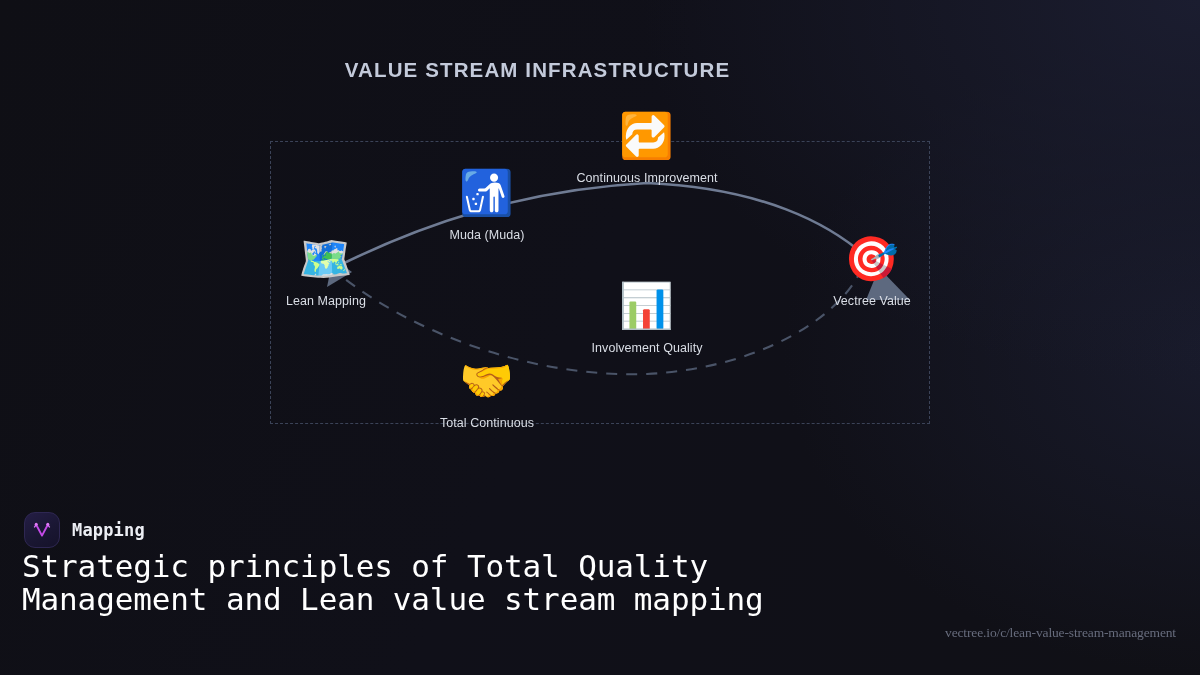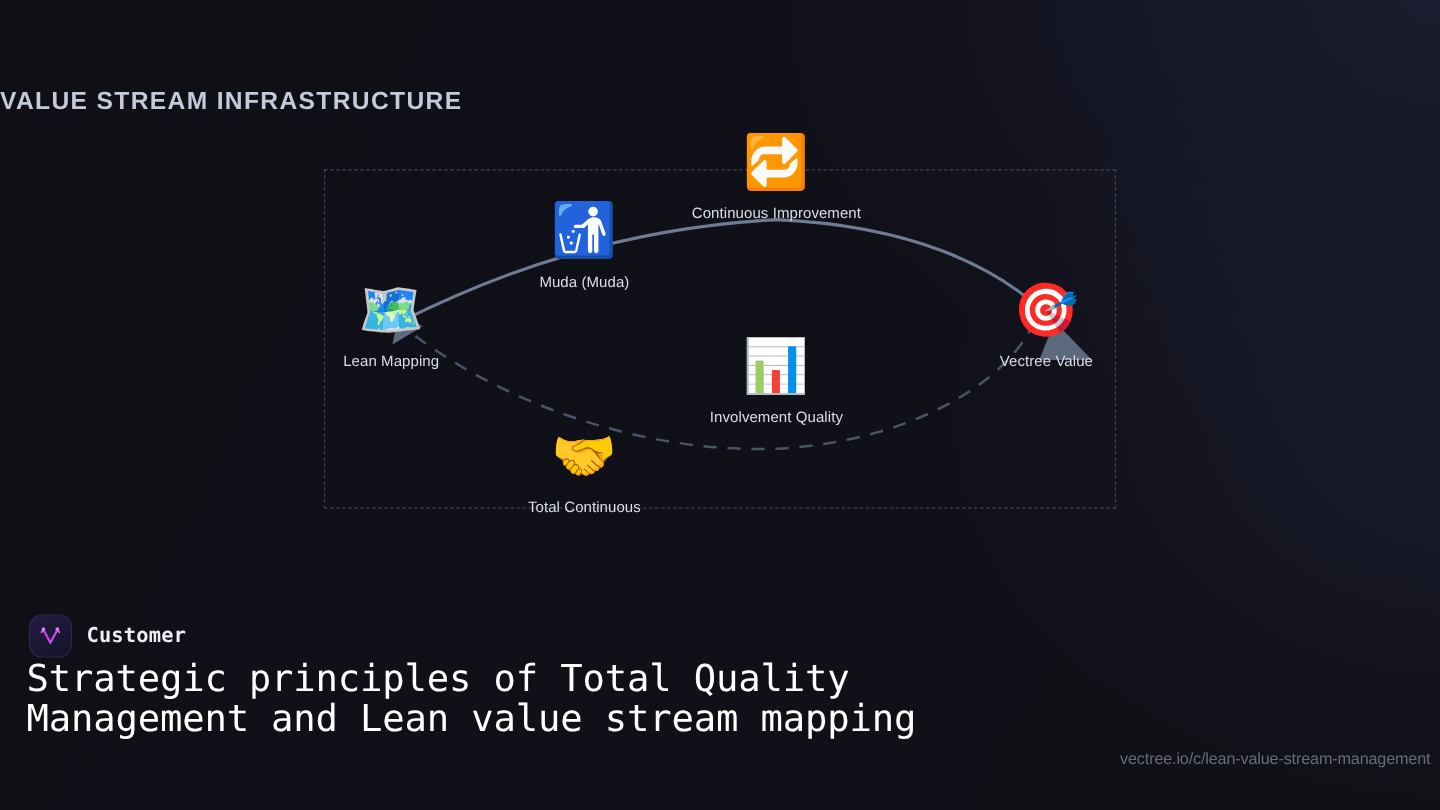--- a/index.html
+++ b/index.html
@@ -24,22 +24,23 @@
   
   #diagram {
     position: absolute;
     left: 0; top: 0;
     width: 1200px;
     height: 480px;
   }
   #diagram-title {
     position: absolute;
     left: 0;
-    top: 73px;
+    top: 58px;
     width: 1075px;
+    text-align: center;
     font-size: 20.5px;
     font-weight: bold;
     letter-spacing: 0.055em;
     color: #c3cada;
     white-space: pre;
   }
   #dashed-frame {
     position: absolute;
     left: 270px;
     top: 141px;
@@ -118,23 +119,23 @@
     width: 830px;
     font-family: "DejaVu Sans Mono", monospace;
     font-weight: normal;
     font-size: 31px;
     line-height: 1.06;
     color: #ffffff;
     letter-spacing: -0.004em;
   }
   #source-url {
     position: absolute;
-    right: 8px;
+    right: 24px;
     top: 145px;
-    font-family: Liberation Sans, sans-serif;
+    font-family: Liberation Serif, serif;
     font-size: 13.5px;
     color: #676c7d;
     letter-spacing: -0.01em;
   }
 </style>
 </head>
 <body>
 
 <div id="stage">
 
@@ -200,21 +201,21 @@
     <div id="brand-row">
       <div id="brand-logo">
         <svg width="22" height="22" viewBox="0 0 22 22" aria-hidden="true">
           <path d="M5.2 5.8 L11 16.6 L16.8 5.8" fill="none" stroke="#c44ae8" stroke-width="1.9" stroke-linecap="round" stroke-linejoin="round"></path>
           <path d="M5.2 5.8 L3.6 7.9" fill="none" stroke="#d06bf0" stroke-width="1.5" stroke-linecap="round"></path>
           <path d="M16.8 5.8 L18.4 7.9" fill="none" stroke="#d06bf0" stroke-width="1.5" stroke-linecap="round"></path>
           <circle cx="5.2" cy="5.3" r="1.5" fill="#e07bf7"></circle>
           <circle cx="16.8" cy="5.3" r="1.5" fill="#e07bf7"></circle>
         </svg>
       </div>
-      <span id="brand-name">Customer</span>
+      <span id="brand-name">Mapping</span>
     </div>
 
     <div id="headline">Strategic principles of Total Quality Management and Lean value stream mapping</div>
 
     <div id="source-url">vectree.io/c/lean-value-stream-management</div>
 
   </div>
 
 </div>
 

